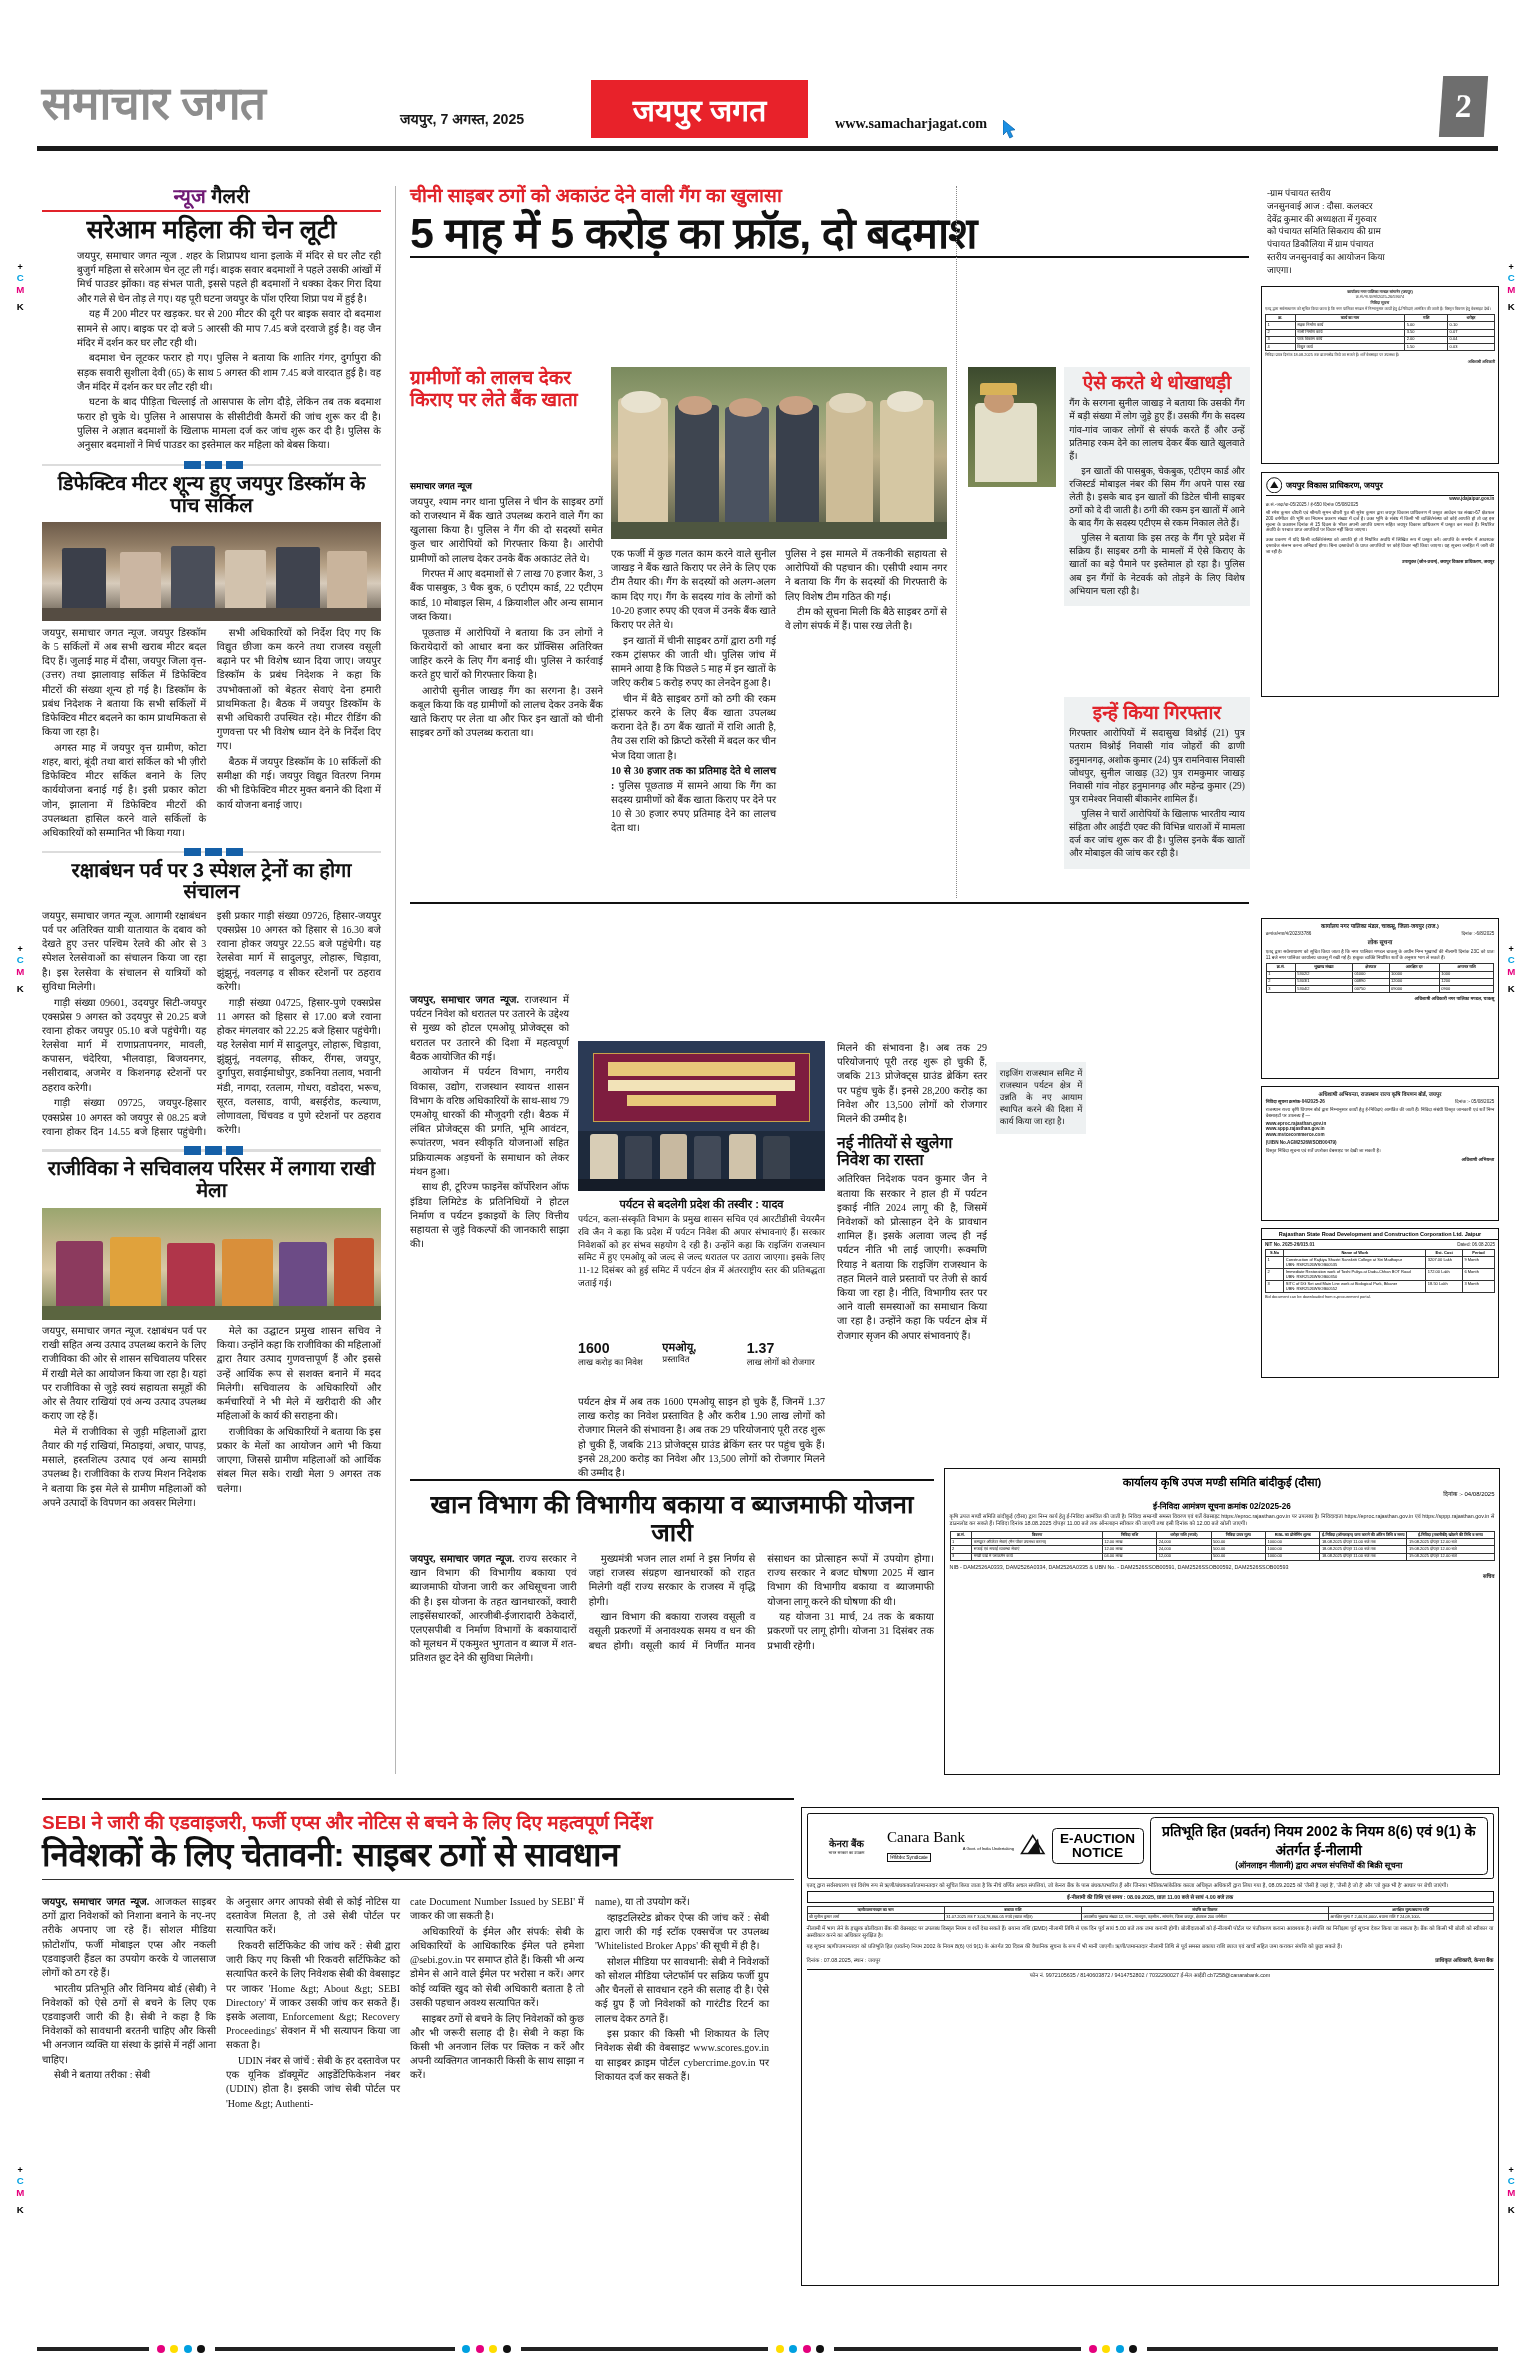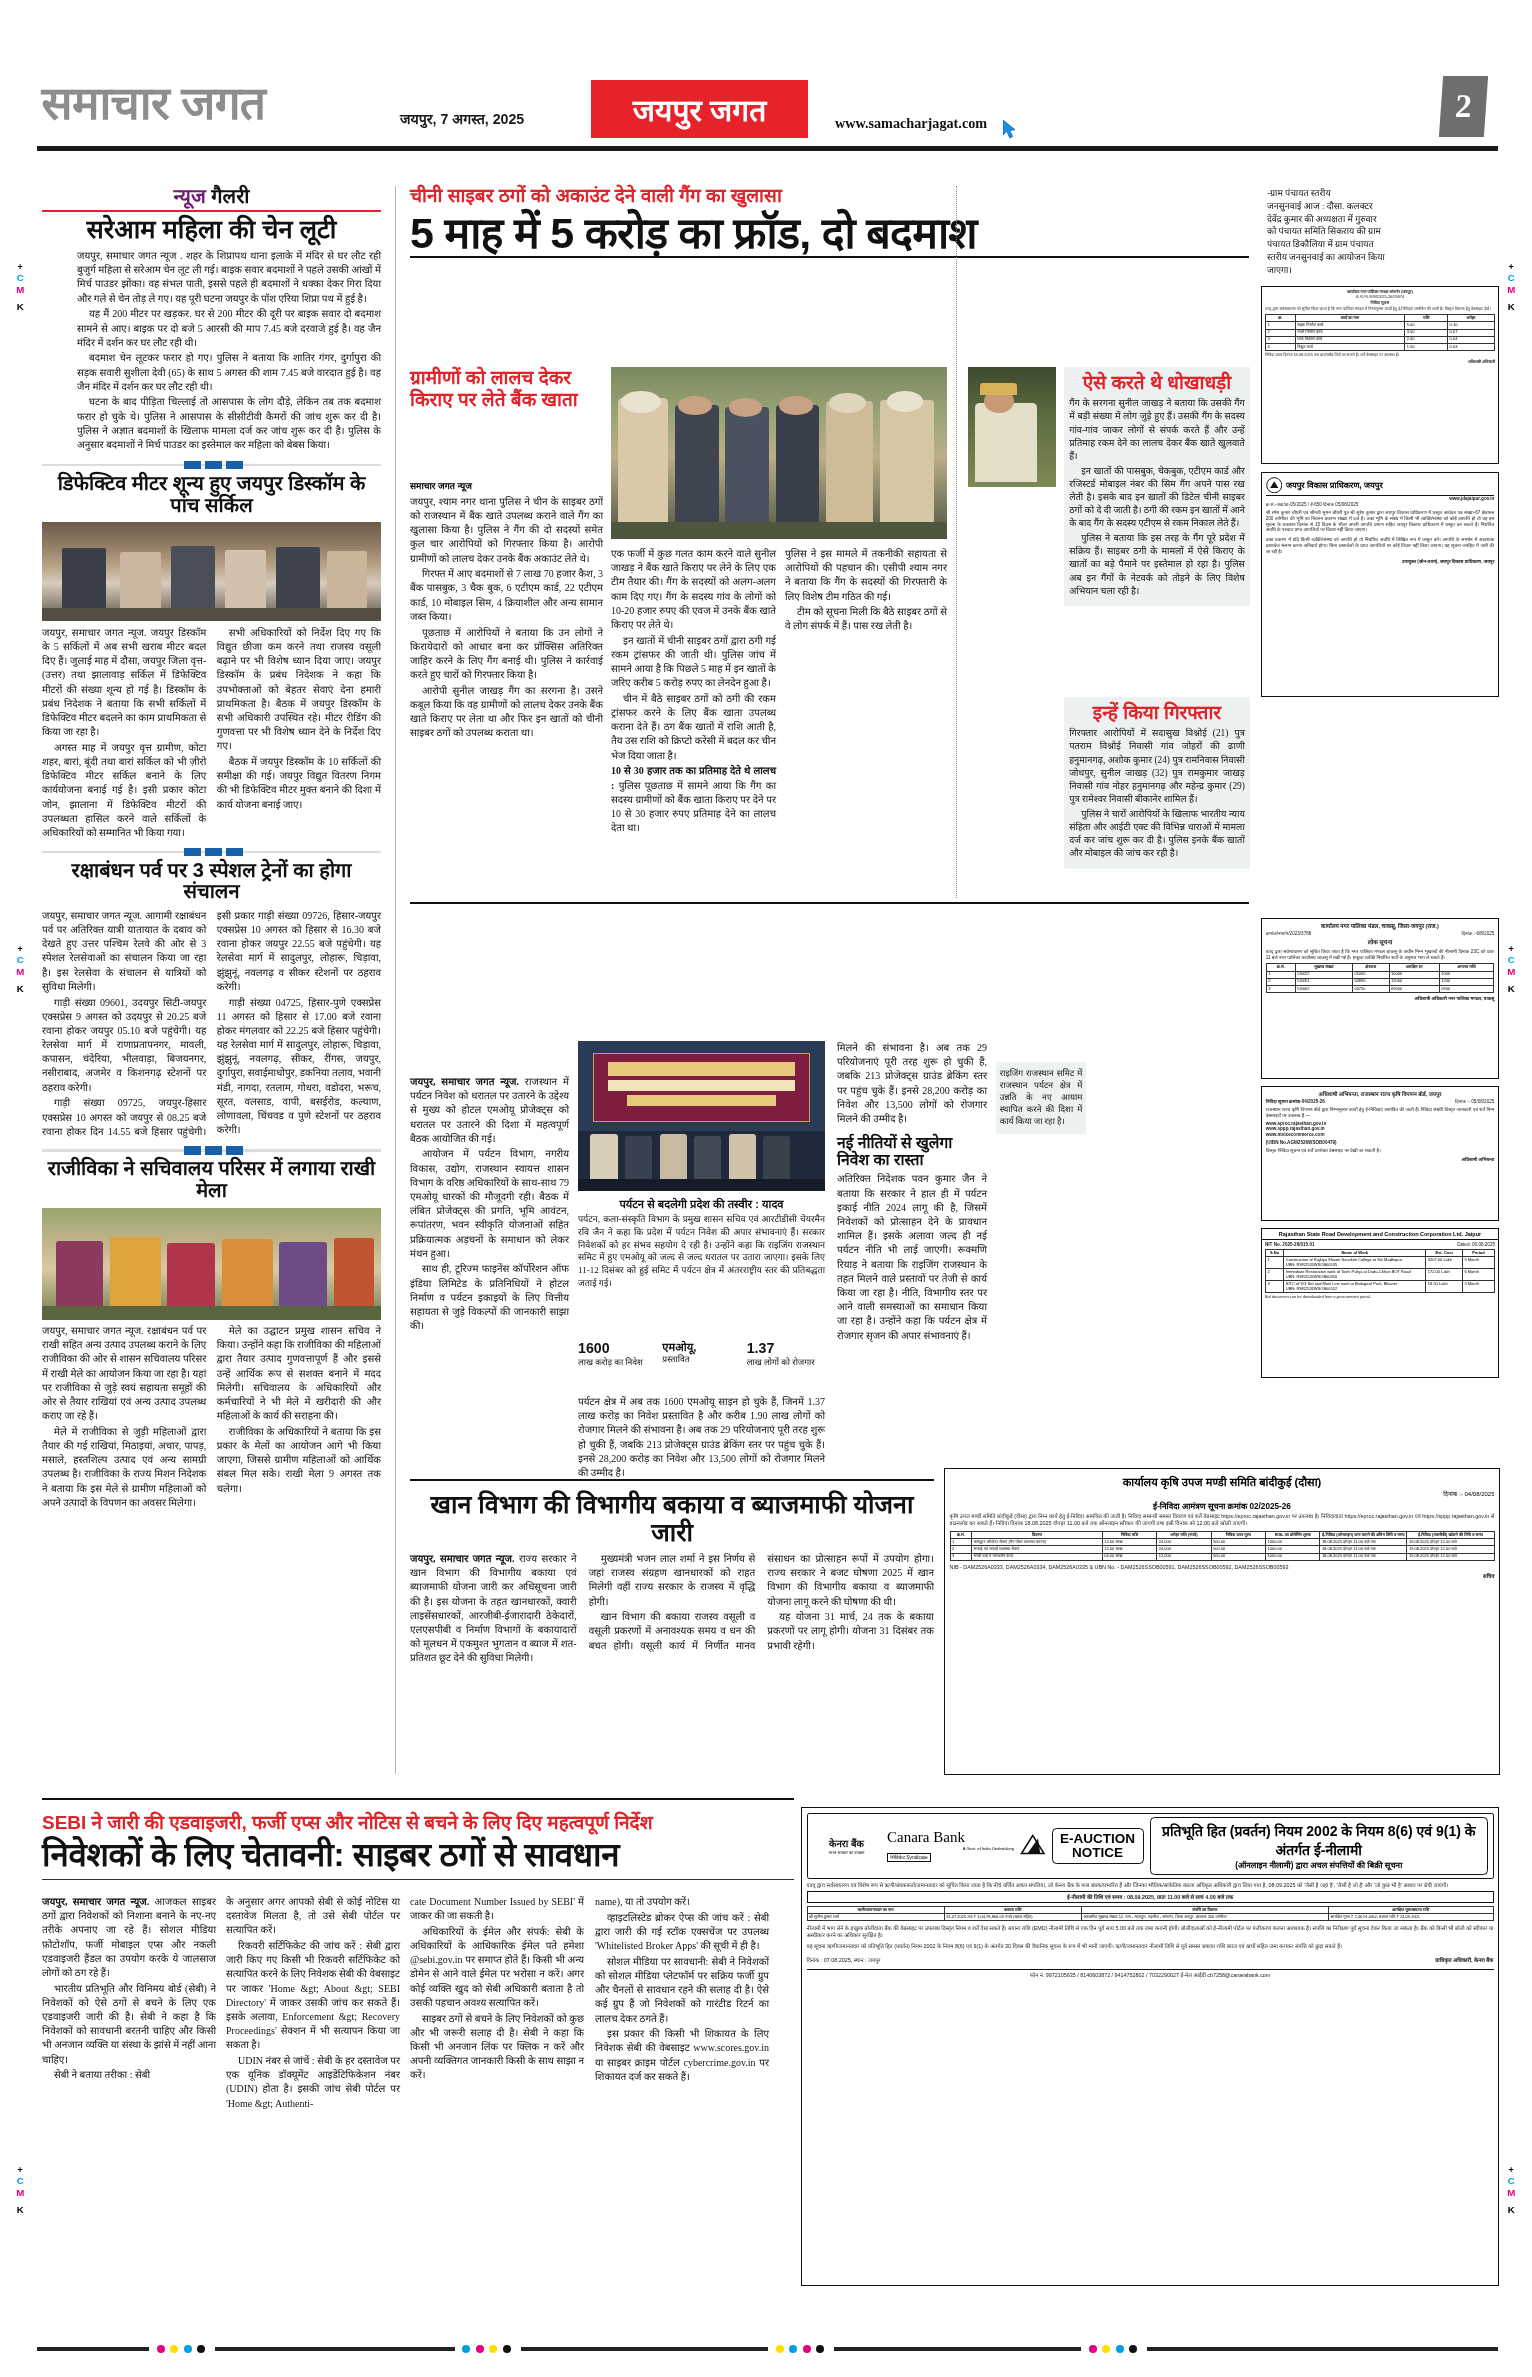--- a/index.html
+++ b/index.html
@@ -496,21 +496,21 @@
             </tr>
       </tbody>
         </table>
       <div class="micro" style="margin-top:2.2px;">Bid document can be downloaded from e-procurement portal.</div>
     </div>
   </div>
 
   <div class="hdiv" style="left:410px; top:902px; width:839px; background:#111; height:1.5px;"></div>
 
 
-  <div style="position:absolute; left:410px; top:1075px; width:159px;">
+  <div style="position:absolute; left:410px; top:993px; width:159px;">
     <div class="body">
       <p class="first"><span style="font-weight:bold;">जयपुर, समाचार जगत न्यूज.</span> <span>राजस्थान में पर्यटन निवेश को धरातल पर उतारने के उद्देश्य से मुख्य को होटल एमओयू प्रोजेक्ट्स को धरातल पर उतारने की दिशा में महत्वपूर्ण बैठक आयोजित की गई।</span></p>
       <p>आयोजन में पर्यटन विभाग, नगरीय विकास, उद्योग, राजस्थान स्वायत्त शासन विभाग के वरिष्ठ अधिकारियों के साथ-साथ 79 एमओयू धारकों की मौजूदगी रही। बैठक में लंबित प्रोजेक्ट्स की प्रगति, भूमि आवंटन, रूपांतरण, भवन स्वीकृति योजनाओं सहित प्रक्रियात्मक अड़चनों के समाधान को लेकर मंथन हुआ।</p>
       <p>साथ ही, टूरिज्म फाइनेंस कॉर्पोरेशन ऑफ इंडिया लिमिटेड के प्रतिनिधियों ने होटल निर्माण व पर्यटन इकाइयों के लिए वित्तीय सहायता से जुड़े विकल्पों की जानकारी साझा की।</p>
     </div>
   </div>
 
   <div class="photo" style="left:578px; top:1041px; width:247px; height:150px; background:#2b3a55;">
     <div style="position:absolute;left:6%;top:8%;width:88%;height:46%;background:#7e1d3f;border:1.5px solid #c9a24a;"></div>
     <div style="position:absolute;left:12%;top:14%;width:76%;height:9%;background:#e8c87a;"></div>

